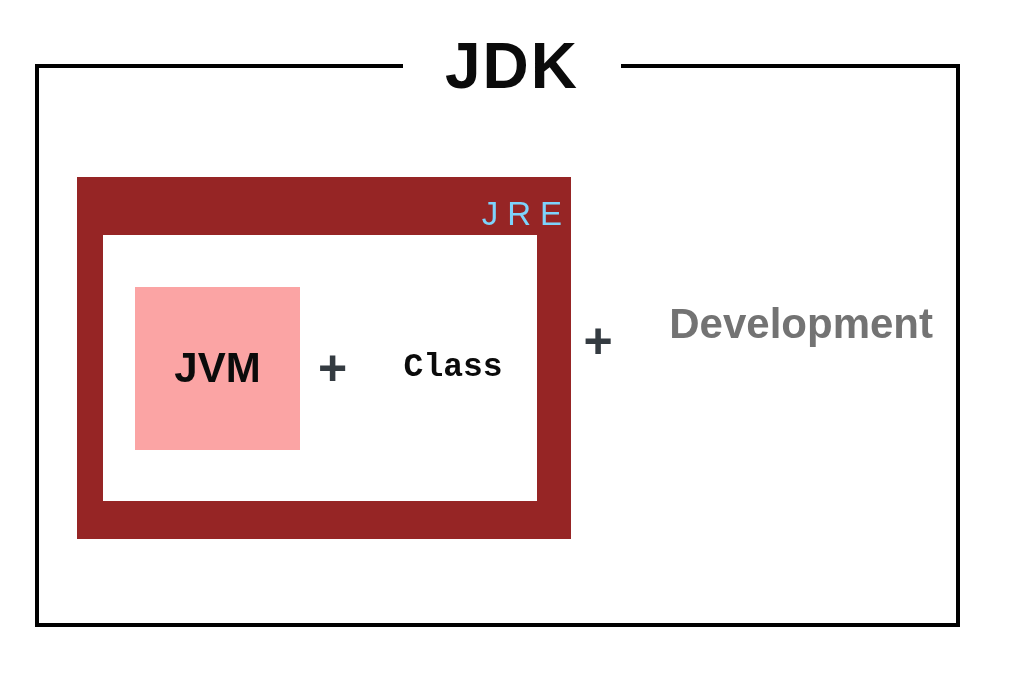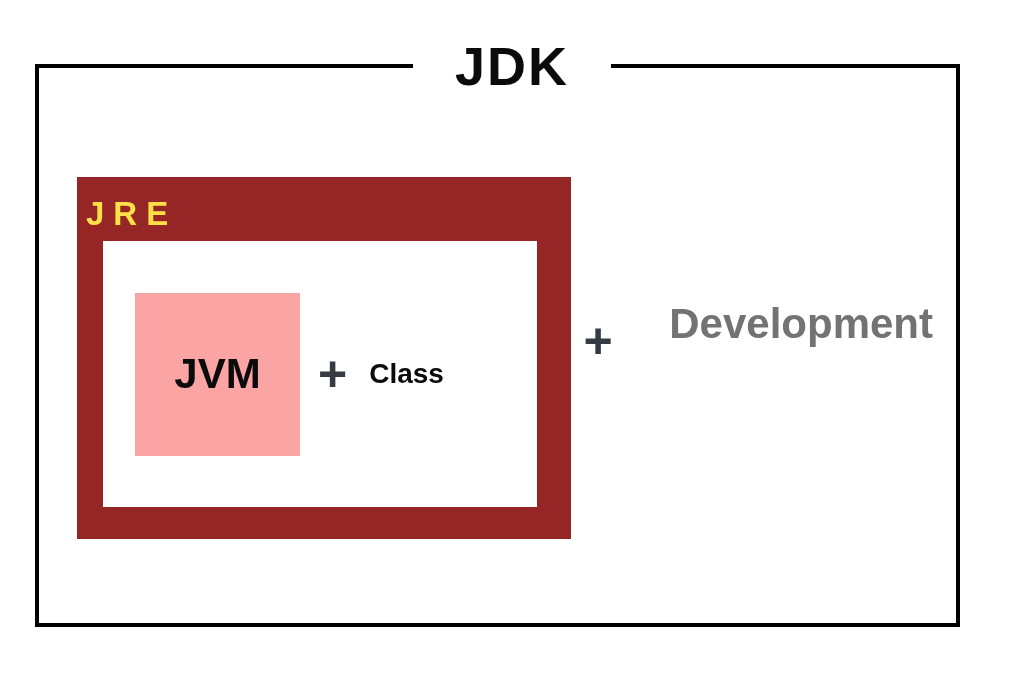--- a/index.html
+++ b/index.html
@@ -32,21 +32,21 @@
     left: 0;
     top: 30px;
     width: 1024px;
     text-align: center;
     z-index: 2;
   }
   .jdk-title {
     display: inline-block;
     background: #ffffff;
     padding: 0 42px;
-    font-size: 54px;
+    font-size: 64px;
     line-height: 72px;
     font-weight: bold;
     color: #0b0b0b;
     letter-spacing: 2px;
   }
   
   .jre-box {
     position: absolute;
     left: 77px;
     top: 177px;
@@ -54,31 +54,31 @@
     height: 362px;
     background: var(--dark-red, #962525);
   }
   .jre-label {
     position: absolute;
     left: 0;
     top: 0;
     width: 100%;
     height: 70px;
     line-height: 74px;
-    text-align: left;
-    color: #fde047;
+    text-align: right;
+    color: #7dd3fc;
     font-size: 33px;
-    font-weight: bold;
+    font-weight: normal;
     letter-spacing: 9px;
     text-indent: 9px; 
   }
   .jre-inner {
     position: absolute;
     left: 26px;
-    top: 64px;
+    top: 58px;
     width: 434px;
     height: 266px;
     background: #ffffff;
     display: flex;
     align-items: center;
   }
   
   .jvm-box {
     margin-left: 32px;
     width: 165px;
@@ -97,26 +97,27 @@
     font-size: 50px;
     font-weight: bold;
     color: var(--plus-gray, #343B41);
     line-height: 1;
   }
   .plus-inner {
     margin-left: 18px;
   }
   .class-libs {
     margin-left: 22px;
-    text-align: left;
-    font-size: 28px;
+    text-align: center;
+    font-size: 33px;
     line-height: 40px;
     font-weight: bold;
     color: #0b0b0b;
     flex: 1;
+    font-family: Liberation Mono, monospace;
   }
   
   .plus-outer {
     position: absolute;
     left: 578px;
     top: 316px;
     width: 40px;
     text-align: center;
   }
   .dev-tools {

